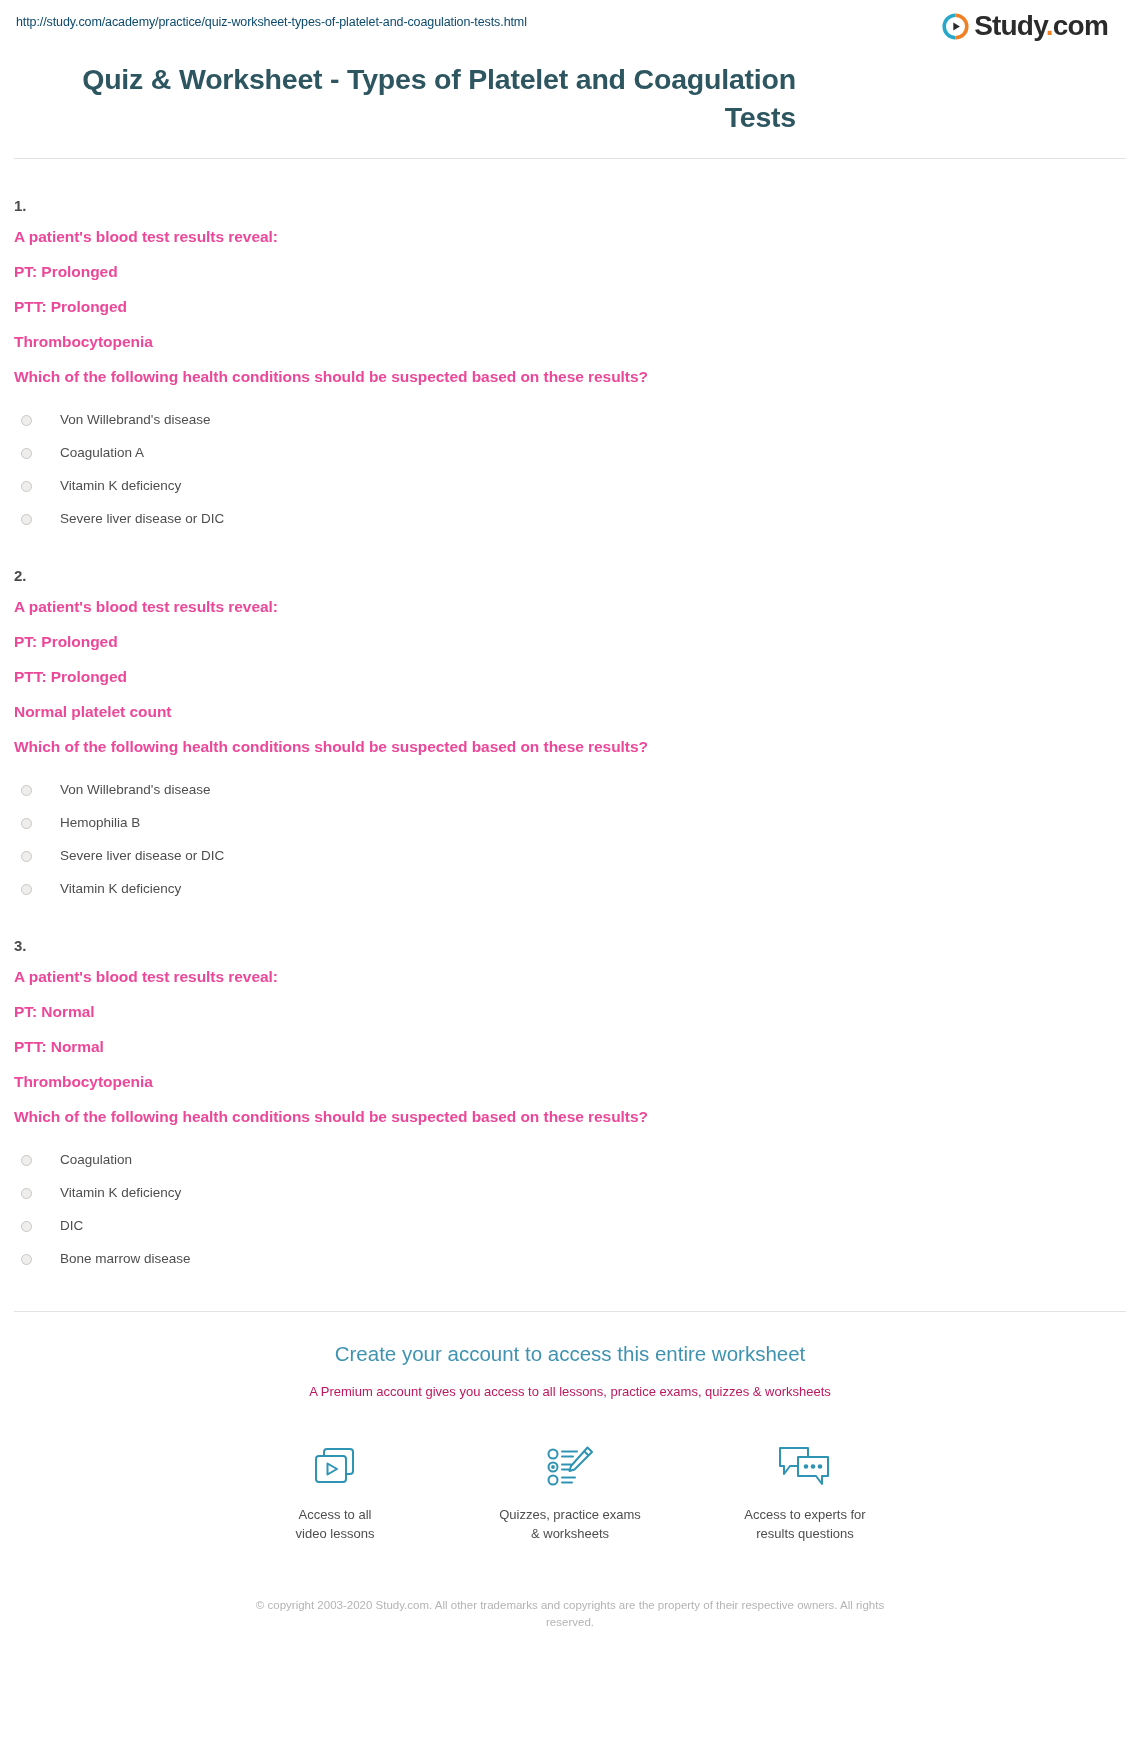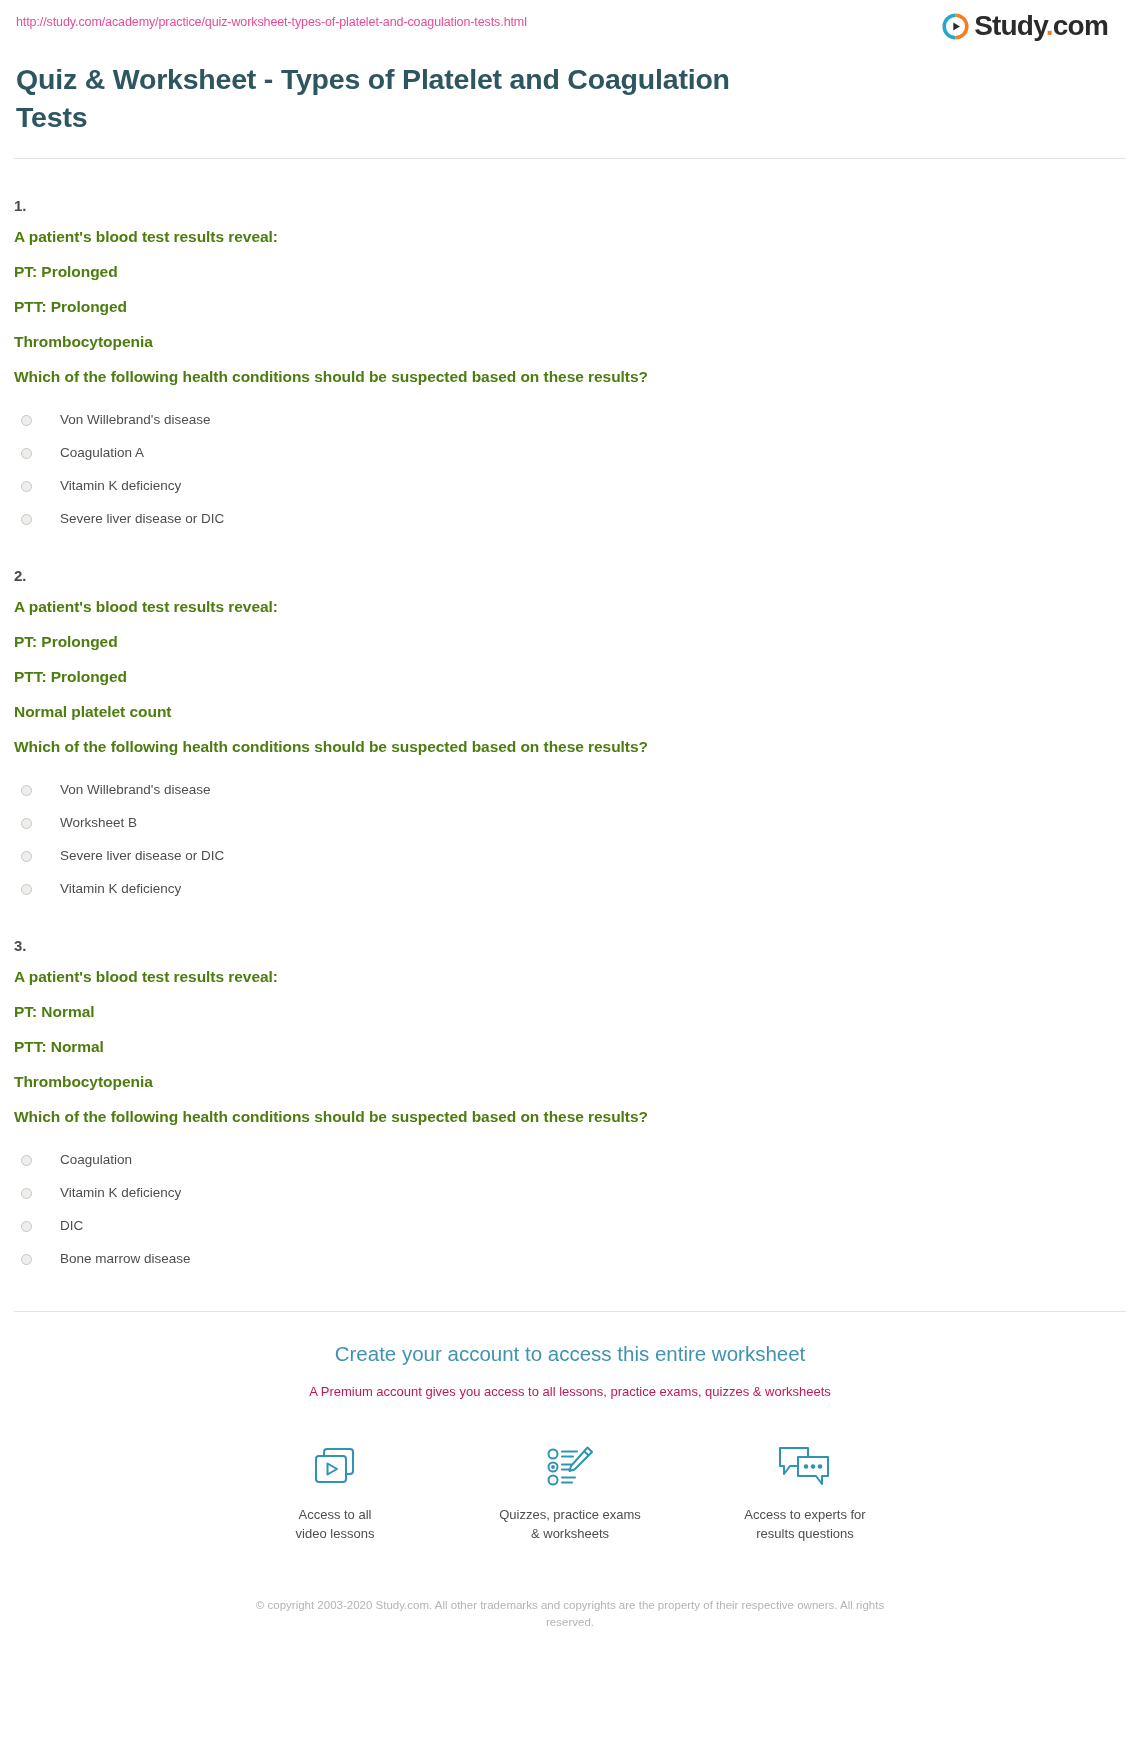--- a/index.html
+++ b/index.html
@@ -26,21 +26,21 @@
   
   .header {
     display: flex;
     align-items: flex-start;
     justify-content: space-between;
     padding: 12px 16px 0 16px;
     height: 52px;
   }
   .url-text {
     font-size: 12.5px;
-    color: #ec4899;
+    color: #0c4a6e;
     letter-spacing: -0.1px;
     line-height: 16px;
     white-space: nowrap;
     padding-top: 2px;
   }
   .logo {
     display: flex;
     align-items: center;
     gap: 5px;
     padding-right: 16px;
@@ -66,20 +66,21 @@
     padding: 8px 24px 0 16px;
   }
   h1.page-title {
     margin: 0;
     font-size: 28.5px;
     line-height: 38px;
     font-weight: bold;
     color: #2d5661;
     letter-spacing: -0.2px;
     max-width: 780px;
+    text-align: right;
   }
   .title-rule {
     margin: 22px 14px 0 14px;
     border-top: 1px solid #e3e3e3;
   }
 
   
   .questions {
     padding: 0 14px;
   }
@@ -89,21 +90,21 @@
   .q-number {
     font-size: 15px;
     font-weight: bold;
     color: #4b4b4b;
     line-height: 22px;
     margin-bottom: 9px;
   }
   .q-line {
     font-size: 15.5px;
     font-weight: bold;
-    color: #4d7c0f;
+    color: #ec4899;
     line-height: 22px;
     margin-bottom: 13px;
     letter-spacing: -0.05px;
   }
   .q-line.last { margin-bottom: 0; }
 
   .options {
     margin: 22px 0 0 0;
     padding: 0;
     list-style: none;
@@ -247,21 +248,21 @@
       <div class="q-line">PTT: Prolonged</div>
       <div class="q-line">Normal platelet count</div>
       <div class="q-line last">Which of the following health conditions should be suspected based on these results?</div>
       <ul class="options">
         <li class="option">
           <span class="radio"></span>
           <span class="option-label">Von Willebrand's disease</span>
         </li>
         <li class="option">
           <span class="radio"></span>
-          <span class="option-label">Worksheet B</span>
+          <span class="option-label">Hemophilia B</span>
         </li>
         <li class="option">
           <span class="radio"></span>
           <span class="option-label">Severe liver disease or DIC</span>
         </li>
         <li class="option">
           <span class="radio"></span>
           <span class="option-label">Vitamin K deficiency</span>
         </li>
       </ul>

